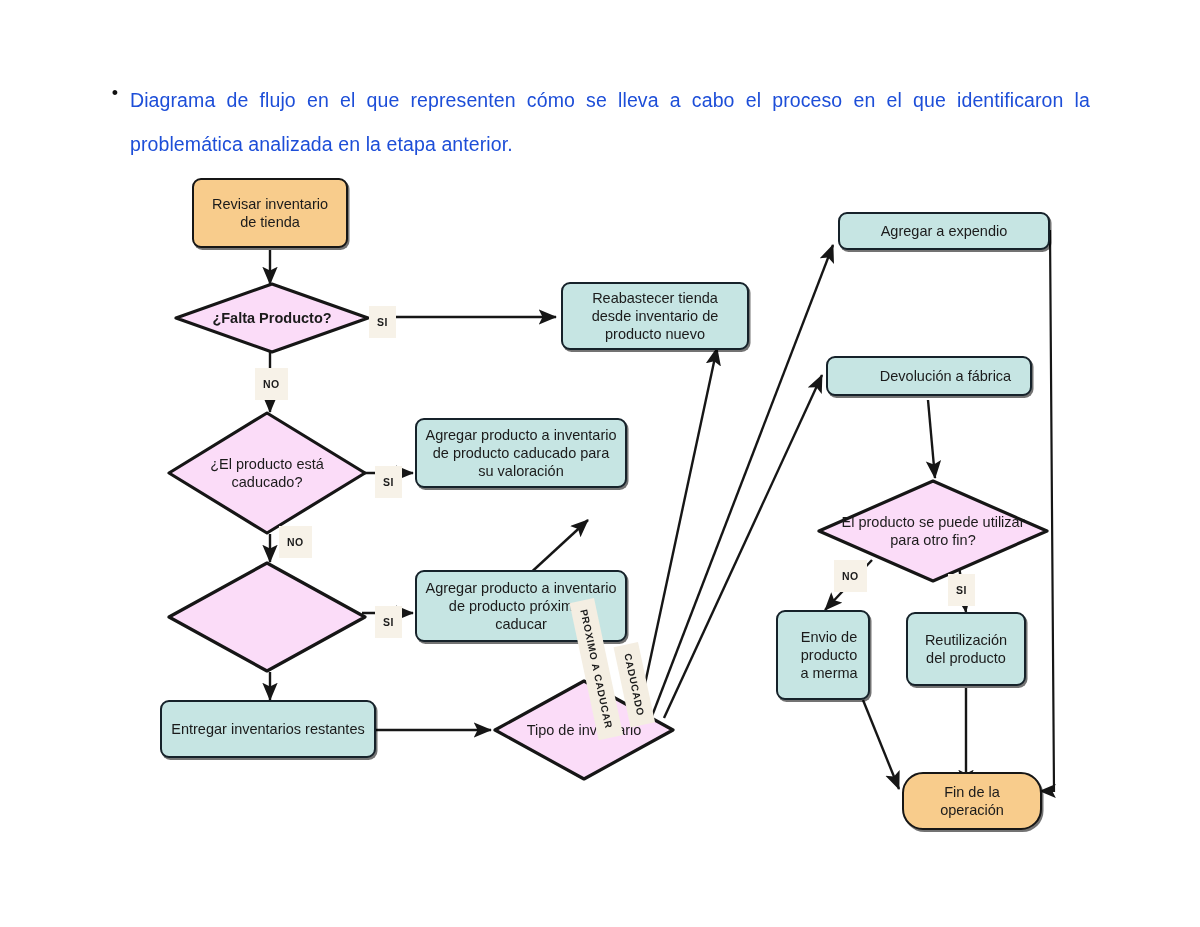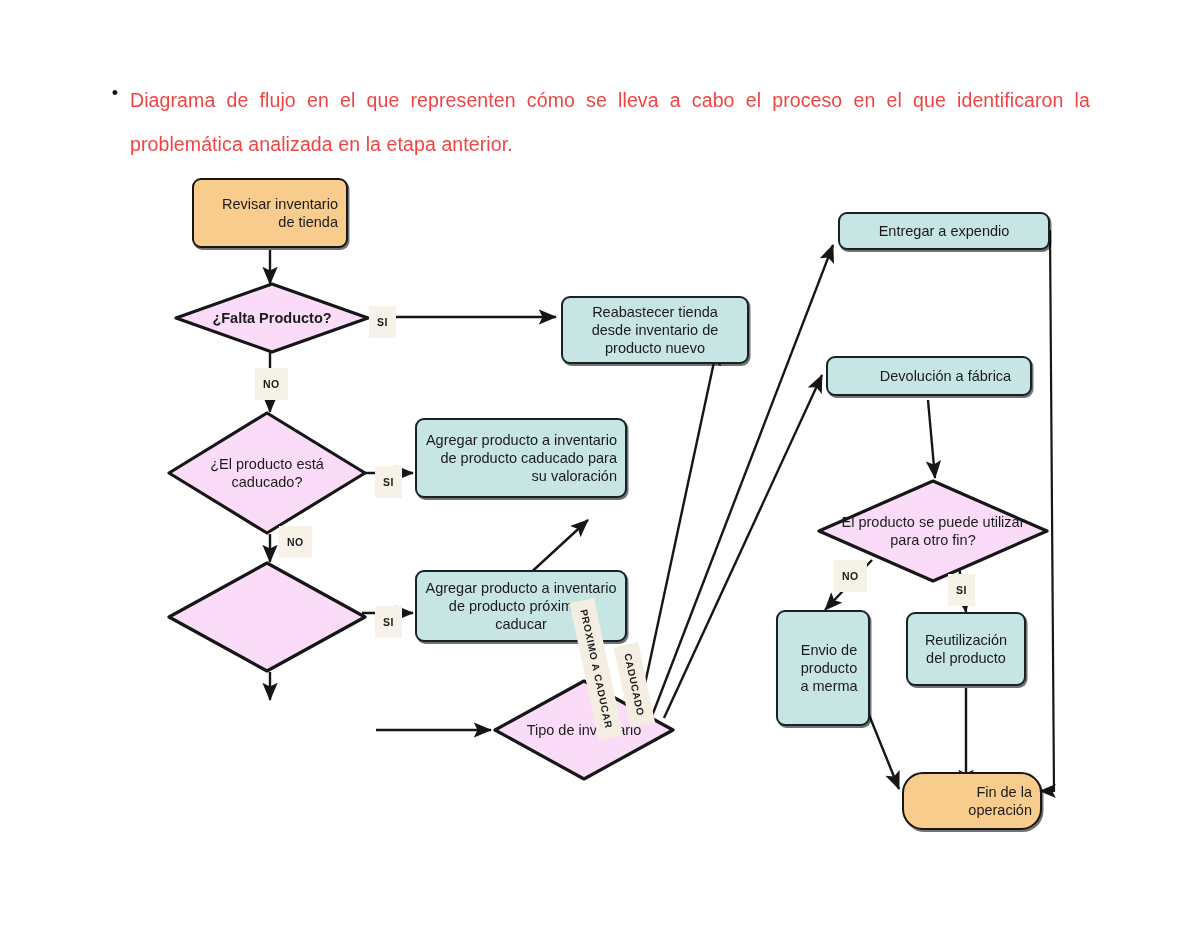--- a/index.html
+++ b/index.html
@@ -30,21 +30,21 @@
     width: 30px;
     flex: 0 0 30px;
     font-size: 18px;
     line-height: 30px;
     color: #111;
     text-align: center;
   }
   .intro-text {
     font-size: 19.5px;
     line-height: 44px;
-    color: #ef4444;
+    color: #1d4ed8;
     letter-spacing: 0.1px;
     text-align: justify;
     text-justify: inter-word;
     width: 960px;
   }
 
   
   .chart {
     position: absolute;
     left: 0;
@@ -78,21 +78,20 @@
     padding: 4px 8px;
     box-shadow: 1.5px 2px 0 rgba(0,0,0,0.55);
   }
   .node.terminator {
     border: 2.2px solid #161616;
     border-radius: 9px;
     background: #f8cc8c;
     font-size: 14.5px;
     padding: 13px 8px;
     box-shadow: 1.5px 2px 0 rgba(0,0,0,0.55);
-    text-align: right;
   }
   .node.decision {
     background: transparent;
     border: none;
     font-size: 14.5px;
   }
   .diamond-shape {
     position: absolute;
     left: 0; top: 0;
     width: 100%; height: 100%;
@@ -198,56 +197,59 @@
     </svg>
     <span class="diamond-label">¿El producto está caducado?</span>
   </div>
 
   <div class="node decision" style="left:166px; top:400px; width:202px; height:114px;">
     <svg class="diamond-shape" viewBox="0 0 202 114" preserveAspectRatio="none">
       <polygon points="101,3 199,57 101,111 3,57" fill="#FBDCF8" stroke="#161616" stroke-width="3.2" stroke-linejoin="round"></polygon>
     </svg>
   </div>
 
-
-  <div class="node process" style="left:561px; top:136px; width:188px; height:68px;">
+  <div class="node process" style="left:160px; top:540px; width:216px; height:58px;">
+    <span>Entregar inventarios restantes</span>
+  </div>
+
+  <div class="node process" style="left:561px; top:122px; width:188px; height:68px;">
     <span>Reabastecer tienda desde inventario de producto nuevo</span>
   </div>
 
-  <div class="node process" style="left:415px; top:258px; width:212px; height:80px;text-align:right;">
+  <div class="node process" style="left:415px; top:258px; width:212px; height:70px;">
     <span>Agregar producto a inventario de producto caducado para su valoración</span>
   </div>
 
   <div class="node process" style="left:415px; top:410px; width:212px; height:72px;">
     <span>Agregar producto a inventario de producto próximo a caducar</span>
   </div>
 
   <div class="node decision" style="left:492px; top:518px; width:184px; height:104px;">
     <svg class="diamond-shape" viewBox="0 0 184 104" preserveAspectRatio="none">
       <polygon points="92,3 181,52 92,101 3,52" fill="#FBDCF8" stroke="#161616" stroke-width="3.2" stroke-linejoin="round"></polygon>
     </svg>
     <span class="diamond-label">Tipo de inventario</span>
   </div>
 
   <div class="node process" style="left:838px; top:52px; width:212px; height:38px;">
-    <span>Entregar a expendio</span>
+    <span>Agregar a expendio</span>
   </div>
 
   <div class="node process" style="left:826px; top:196px; width:206px; height:40px;padding-left:41px;">
     <span>Devolución a fábrica</span>
   </div>
 
   <div class="node decision" style="left:816px; top:318px; width:234px; height:106px;">
     <svg class="diamond-shape" viewBox="0 0 234 106" preserveAspectRatio="none">
       <polygon points="117,3 231,53 117,103 3,53" fill="#FBDCF8" stroke="#161616" stroke-width="3.2" stroke-linejoin="round"></polygon>
     </svg>
     <span class="diamond-label">El producto se puede utilizar para otro fin?</span>
   </div>
 
-  <div class="node process" style="left:776px; top:450px; width:94px; height:116px;padding-left:20px;">
+  <div class="node process" style="left:776px; top:450px; width:94px; height:90px;padding-left:20px;">
     <span>Envio de producto a merma</span>
   </div>
 
   <div class="node process" style="left:906px; top:452px; width:120px; height:74px;">
     <span>Reutilización del producto</span>
   </div>
 
   <div class="node terminator" style="left:902px; top:612px; width:140px; height:58px;border-radius:21px;">
     <span>Fin de la operación</span>
   </div>

